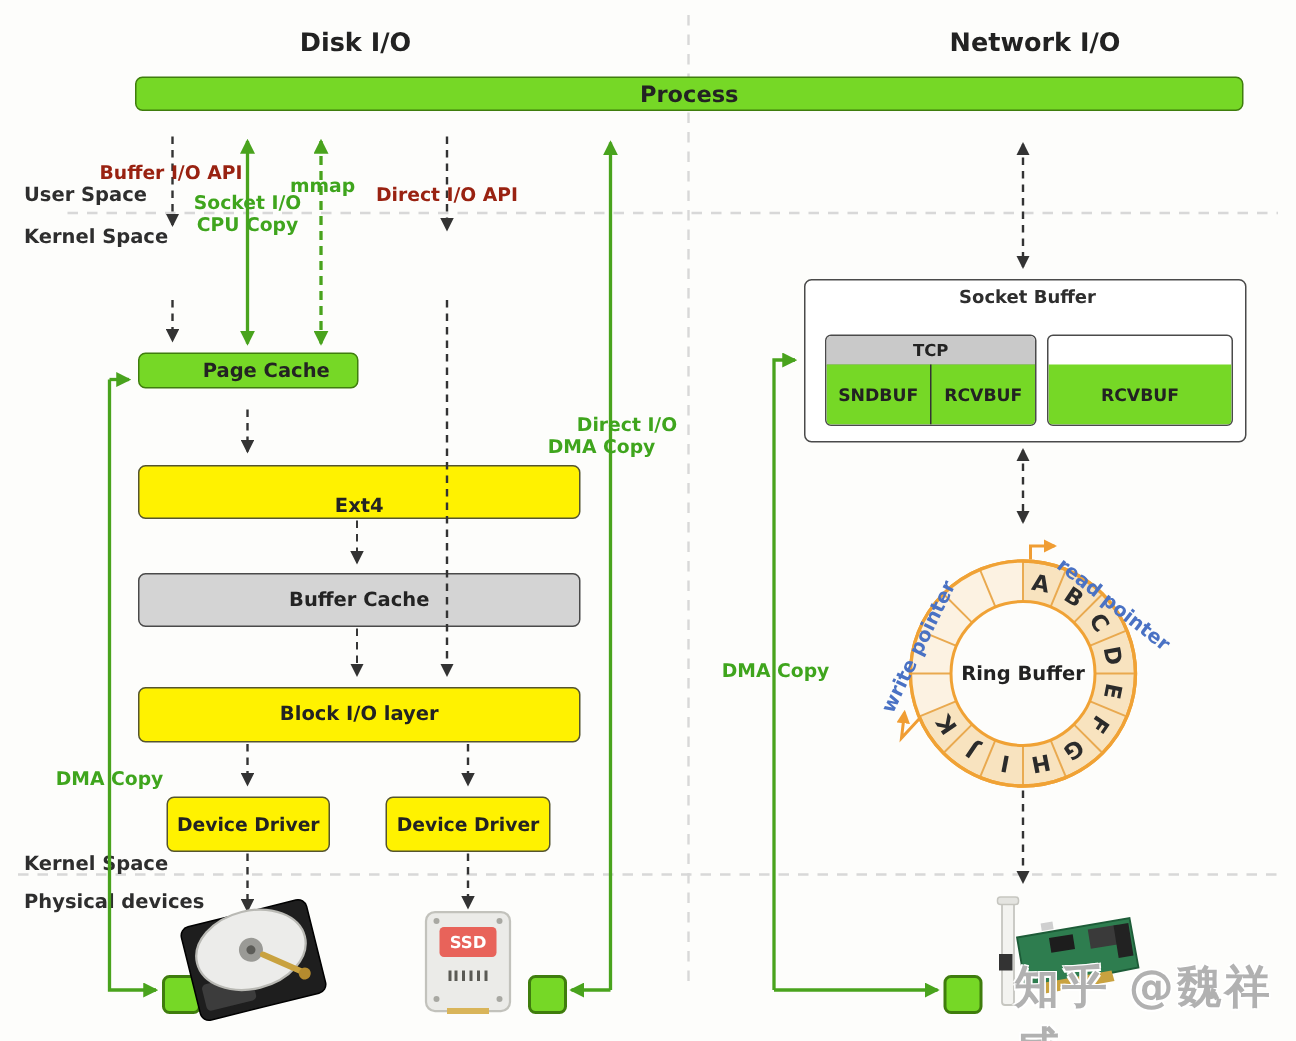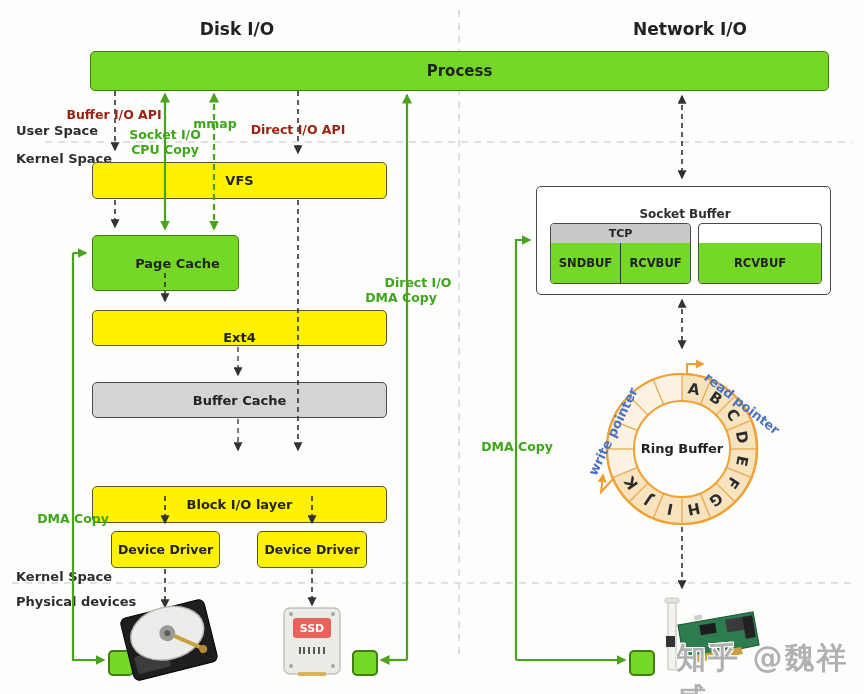--- a/index.html
+++ b/index.html
@@ -41,47 +41,44 @@
     <line x1="12" y1="583" x2="852" y2="583" stroke="#d8d8d8" stroke-width="1.6" stroke-dasharray="7 6"></line>
   </svg>
 
   <div class="lbl title ctr" style="left:237px;top:19px;">Disk I/O</div>
   <div class="lbl title ctr" style="left:690px;top:19px;">Network I/O</div>
   <div class="lbl" style="left:16px;top:123px;">User Space</div>
   <div class="lbl" style="left:16px;top:151px;">Kernel Space</div>
   <div class="lbl" style="left:16px;top:569px;">Kernel Space</div>
   <div class="lbl" style="left:16px;top:594px;">Physical devices</div>
 
-  <div class="box green" style="left:90px;top:51px;width:739px;height:40px;font-size:15px;">
+  <div class="box green" style="left:90px;top:51px;width:739px;height:23px;font-size:15px;">
     <span>Process</span>
   </div>
-  <div class="box yellow" style="left:92px;top:162px;width:295px;height:37px;">
-    <span>VFS</span>
-  </div>
-  <div class="box green" style="left:92px;top:235px;width:147px;height:56px;padding-left:24px;">
+  <div class="box green" style="left:92px;top:235px;width:147px;height:24px;padding-left:24px;">
     <span>Page Cache</span>
   </div>
   <div class="box yellow" style="left:92px;top:310px;width:295px;height:36px;align-items:flex-end;">
     <span>Ext4</span>
   </div>
   <div class="box graybx" style="left:92px;top:382px;width:295px;height:36px;">
     <span>Buffer Cache</span>
   </div>
-  <div class="box yellow" style="left:92px;top:486px;width:295px;height:37px;">
+  <div class="box yellow" style="left:92px;top:458px;width:295px;height:37px;">
     <span>Block I/O layer</span>
   </div>
   <div class="box yellow" style="left:111px;top:531px;width:109px;height:37px;font-size:12.5px;">
     <span>Device Driver</span>
   </div>
   <div class="box yellow" style="left:257px;top:531px;width:110px;height:37px;font-size:12.5px;">
     <span>Device Driver</span>
   </div>
 
   <div class="box whitebx" style="left:536px;top:186px;width:295px;height:109px;">
-    <div class="lbl ctr" style="left:148px;top:20px;font-size:12px;position:absolute;">Socket Buffer</div>
+    <div class="lbl ctr" style="left:148px;top:4px;font-size:12px;position:absolute;">Socket Buffer</div>
     <div class="subbox" style="left:13px;top:36px;width:141px;height:61px;">
       <div class="subhdr">TCP</div>
       <div class="cellrow">
         <div class="cell">SNDBUF</div>
         <div class="cell">RCVBUF</div>
       </div>
     </div>
     <div class="subbox" style="left:161px;top:36px;width:124px;height:61px;">
       <div class="cellrow">
         <div class="cell">RCVBUF</div>

